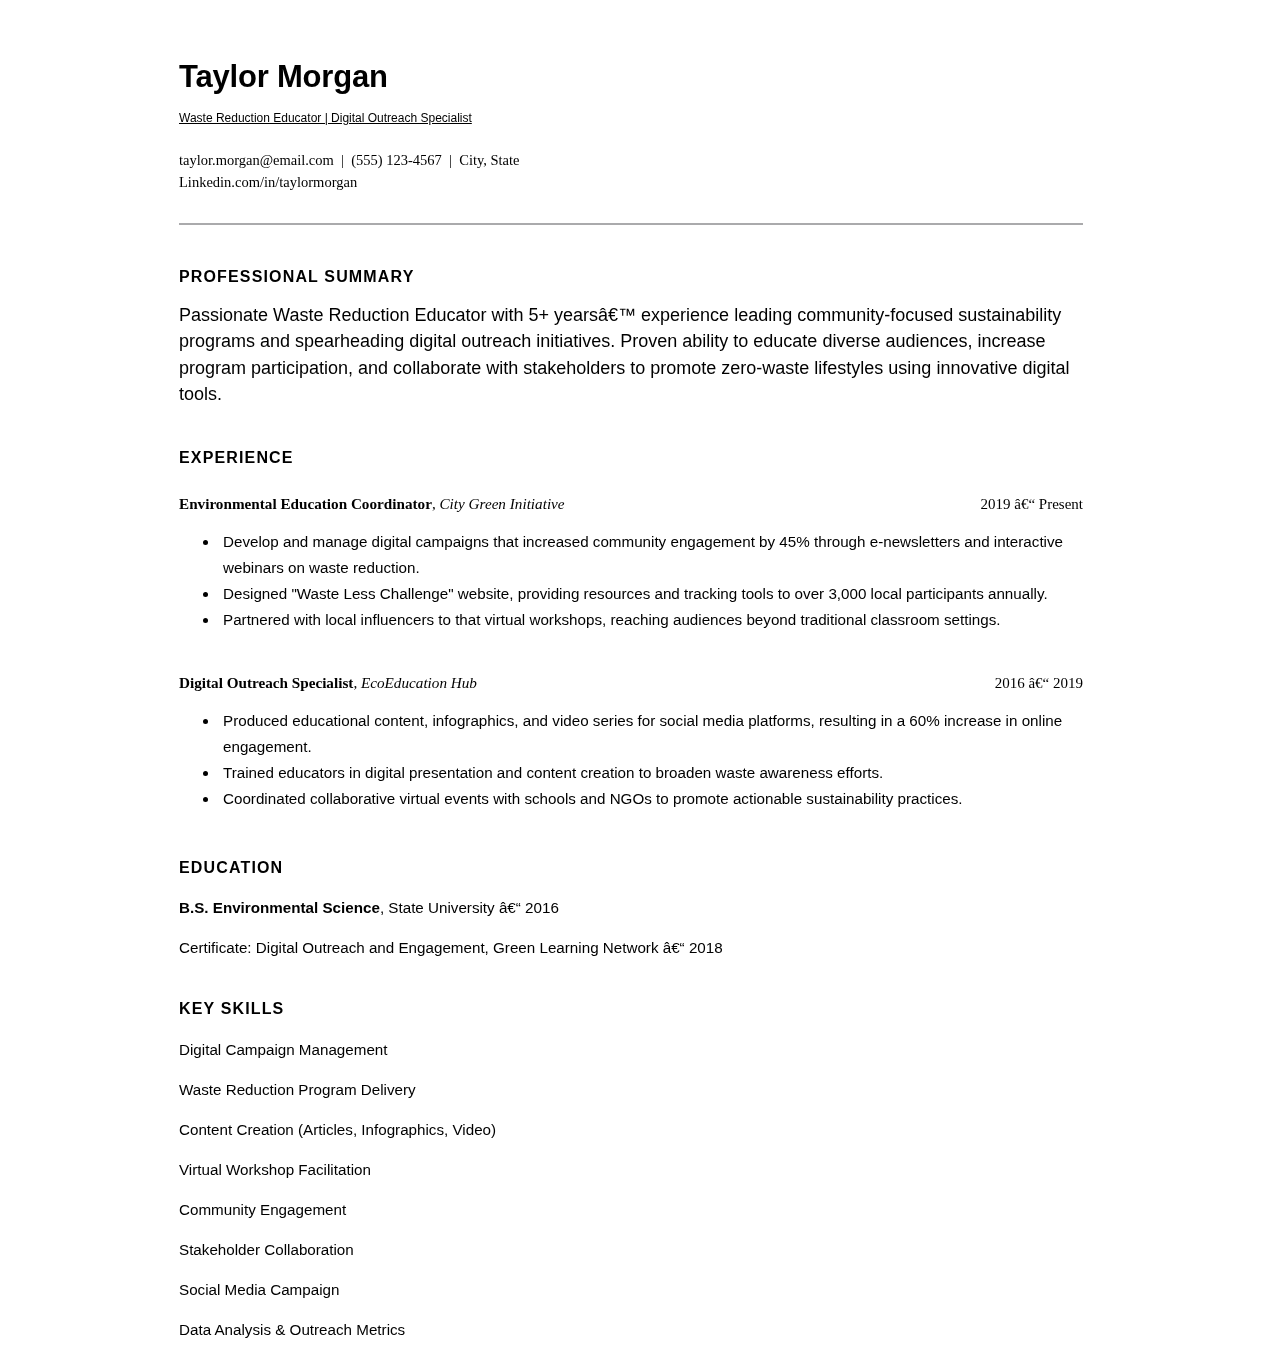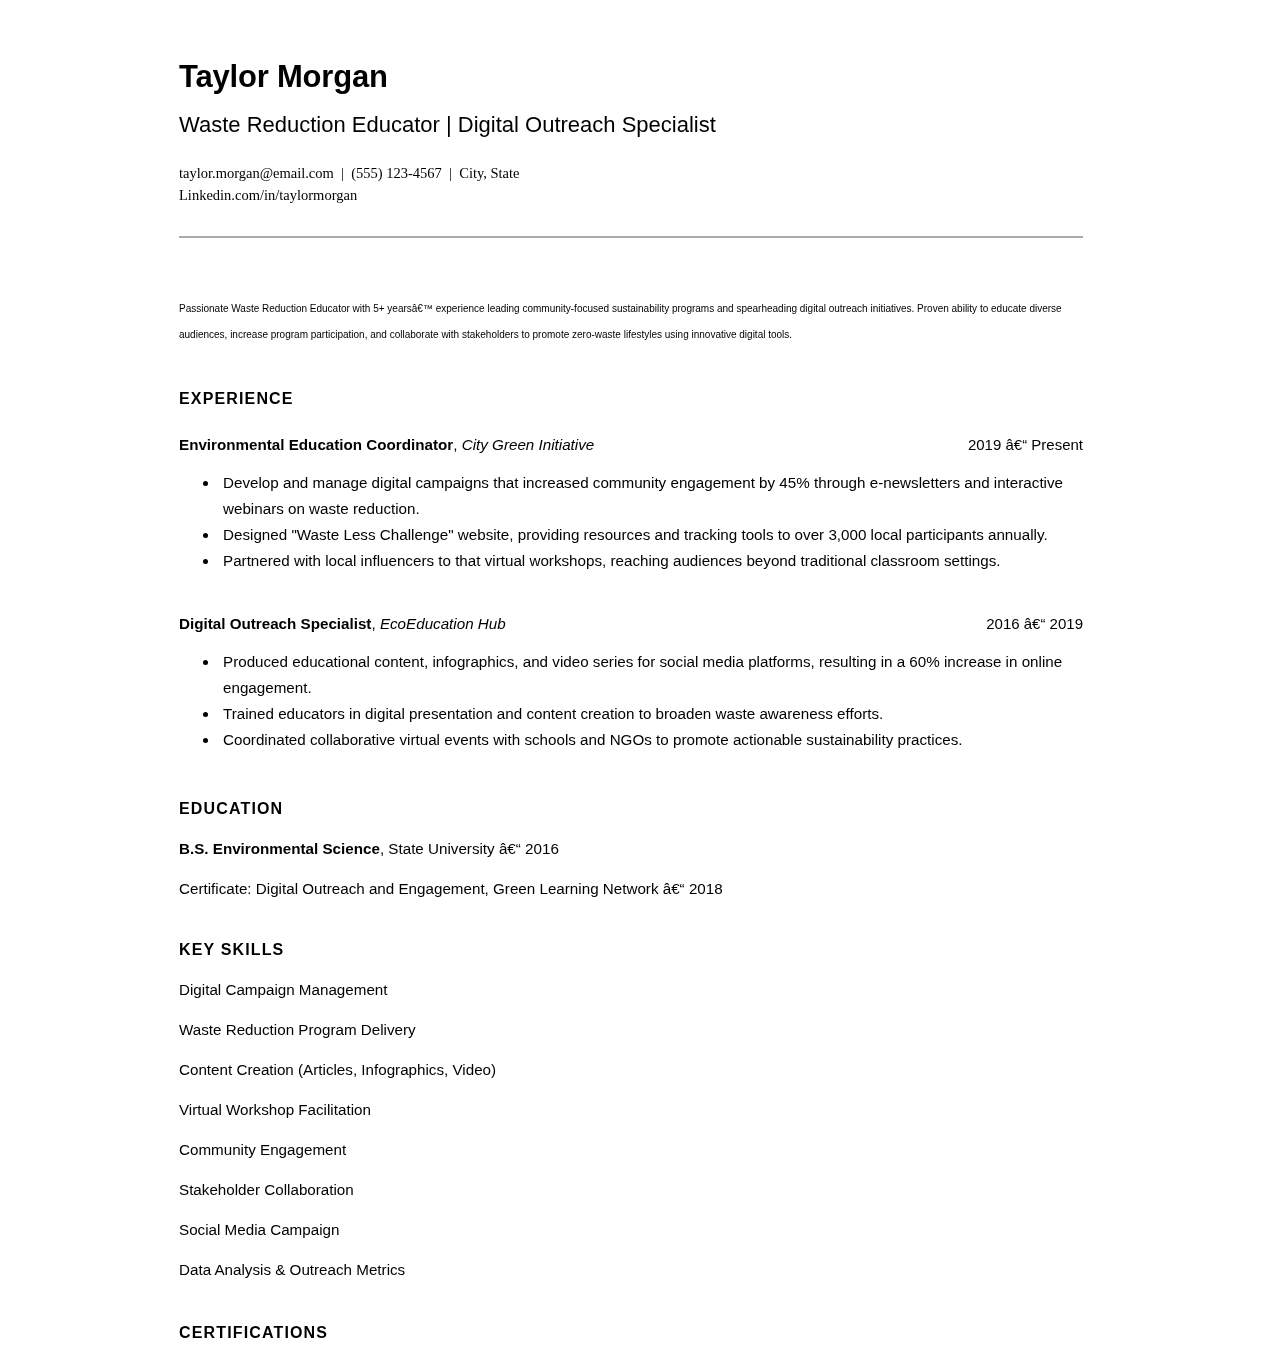--- a/index.html
+++ b/index.html
@@ -32,25 +32,26 @@
   
   .name {
     font-size: 31px;
     font-weight: bold;
     line-height: 1.2;
     letter-spacing: -0.2px;
     margin: 0;
     padding-top: 58px;
   }
   .headline {
-    font-size: 22px;
+    font-size: 12px;
     font-weight: normal;
     line-height: 1.3;
     margin: 0;
     padding-top: 16px;
+    text-decoration: underline;
   }
   .contact-block {
     padding-top: 22px;
   }
   .contact-line {
     font-size: 14.5px;
     line-height: 22px;
     white-space: pre;
     font-family: Liberation Serif, serif;
   }
@@ -74,39 +75,40 @@
     margin: 0;
     line-height: 1.2;
   }
   #sec-summary { padding-top: 72px; }
   #sec-experience { padding-top: 40px; }
   #sec-education { padding-top: 46px; }
   #sec-skills { padding-top: 40px; }
   #sec-certifications { padding-top: 42px; }
 
   .para {
-    font-size: 10px;
+    font-size: 18px;
     line-height: 26.5px;
     margin: 0;
     padding-top: 16px;
   }
 
   
   .job {
     padding-top: 26px;
   }
   .job + .job {
     padding-top: 39px;
   }
   .job-head {
     display: flex;
     align-items: flex-end;
     justify-content: space-between;
     font-size: 15.2px;
     line-height: 22px;
+    font-family: Liberation Serif, serif;
   }
   .job-head-left {
     white-space: nowrap;
   }
   .job-title {
     font-weight: bold;
   }
   .job-company {
     font-style: italic;
   }
@@ -156,20 +158,21 @@
       <h1 class="name">Taylor Morgan</h1>
       <div class="headline">Waste Reduction Educator | Digital Outreach Specialist</div>
       <div class="contact-block">
         <div class="contact-line">taylor.morgan@email.com  |  (555) 123-4567  |  City, State</div>
         <div class="contact-line">Linkedin.com/in/taylormorgan</div>
       </div>
       <hr class="rule">
     </div>
 
     <div class="section" id="sec-summary">
+      <h2 class="section-title">PROFESSIONAL SUMMARY</h2>
       <p class="para">Passionate Waste Reduction Educator with 5+ yearsâ€™ experience leading community-focused sustainability programs and spearheading digital outreach initiatives. Proven ability to educate diverse audiences, increase program participation, and collaborate with stakeholders to promote zero-waste lifestyles using innovative digital tools.</p>
     </div>
 
     <div class="section" id="sec-experience">
       <h2 class="section-title">EXPERIENCE</h2>
 
       <div class="job">
         <div class="job-head">
           <div class="job-head-left">
             <span class="job-title">Environmental Education Coordinator</span><span>, </span><span class="job-company">City Green Initiative</span>

